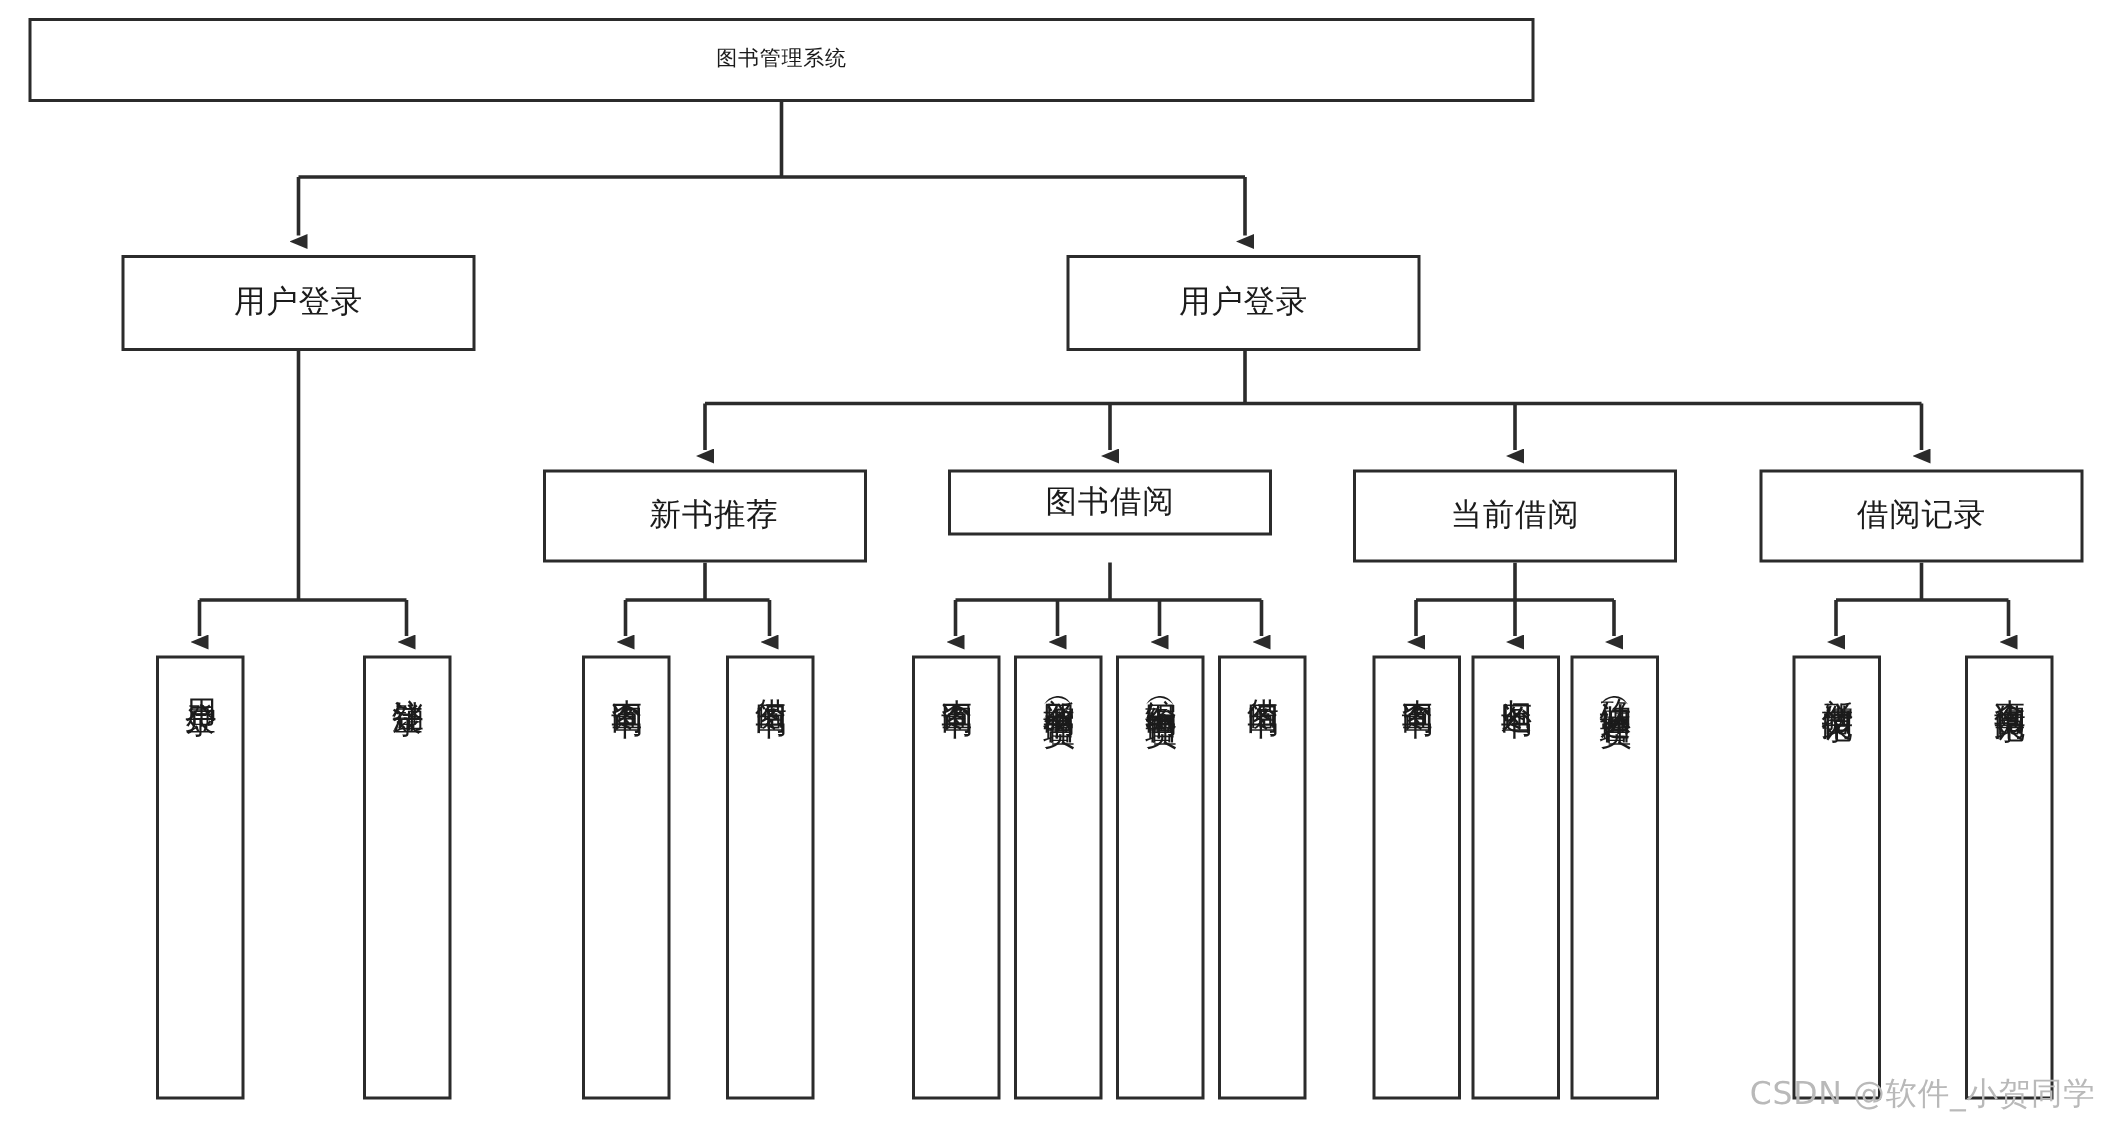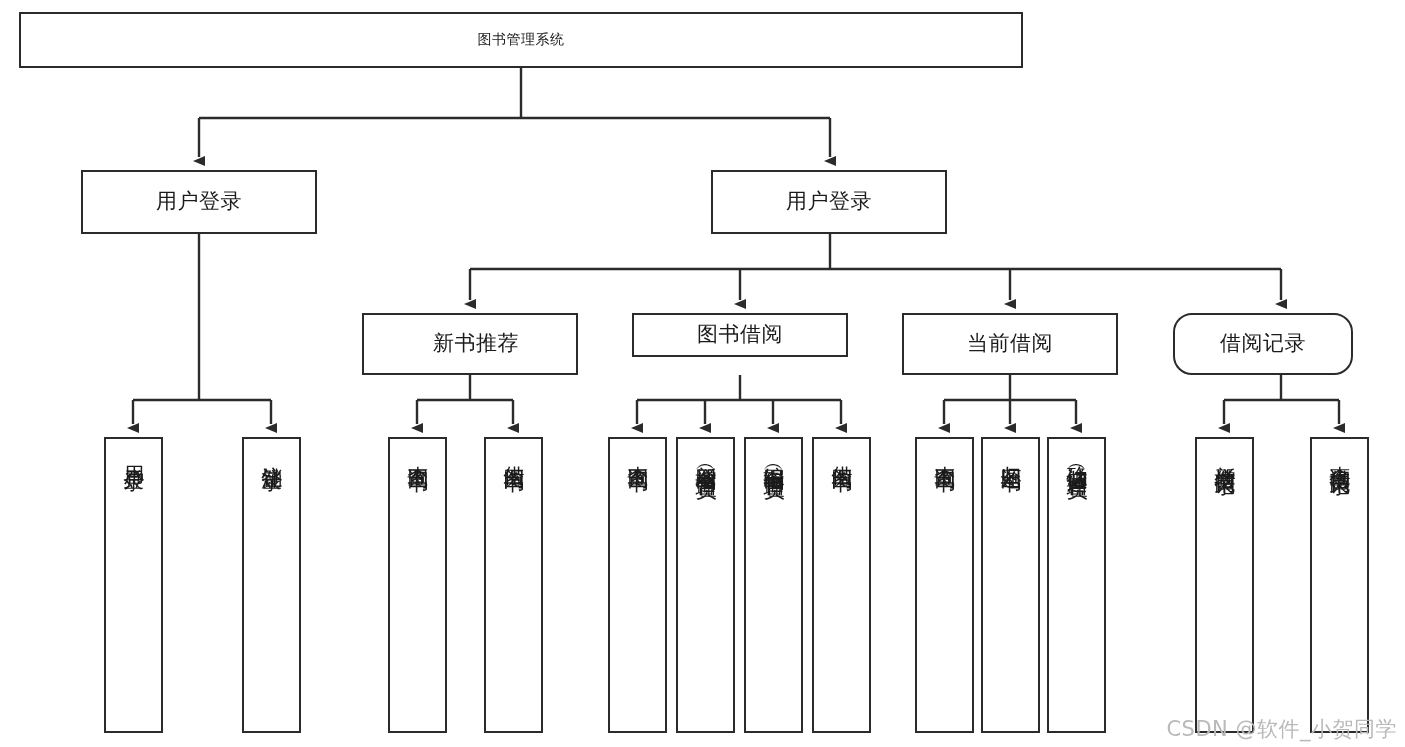--- a/index.html
+++ b/index.html
@@ -144,21 +144,21 @@
 
   <div class="node horiz" style="left:362px; top:313px; width:216px; height:62px;padding-left:12px;">
     <span class="label">新书推荐</span>
   </div>
   <div class="node horiz" style="left:632px; top:313px; width:216px; height:44px;">
     <span class="label">图书借阅</span>
   </div>
   <div class="node horiz" style="left:902px; top:313px; width:216px; height:62px;">
     <span class="label">当前借阅</span>
   </div>
-  <div class="node horiz" style="left:1173px; top:313px; width:180px; height:62px;border-radius:19px;">
+  <div class="node horiz" style="left:1173px; top:313px; width:216px; height:62px;">
     <span class="label">借阅记录</span>
   </div>
 
   <div class="node vert" style="left:104px; top:437px; width:59px; height:296px;">
     <span class="label">用户登录</span>
   </div>
   <div class="node vert" style="left:242px; top:437px; width:59px; height:296px;">
     <span class="label">注销登录</span>
   </div>
 

